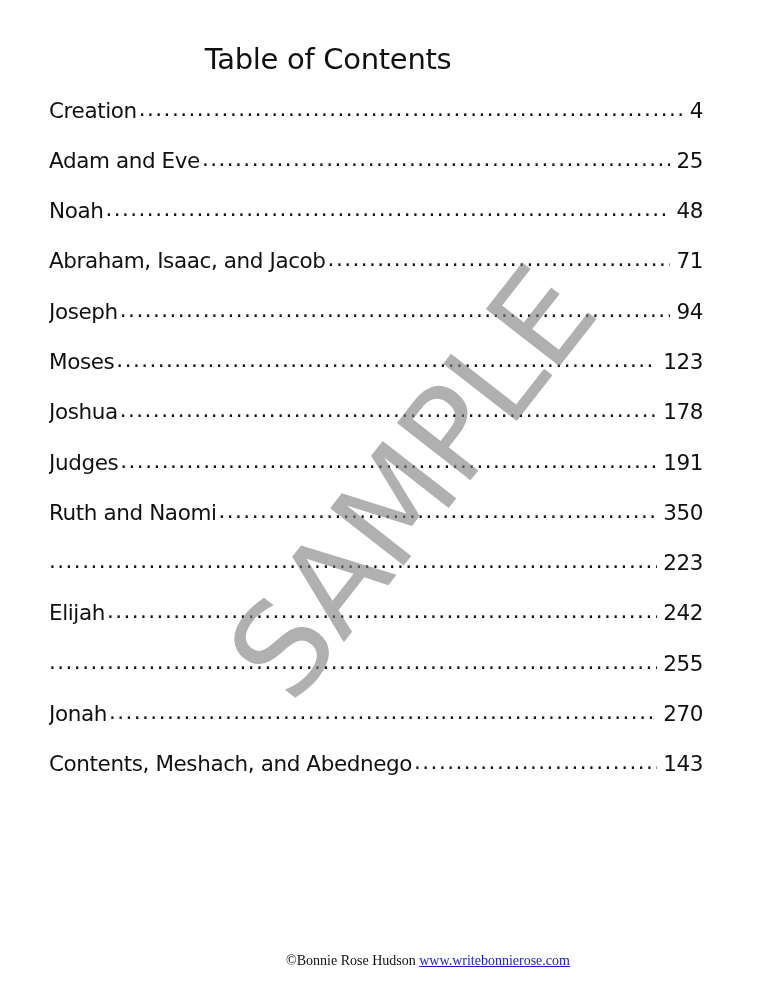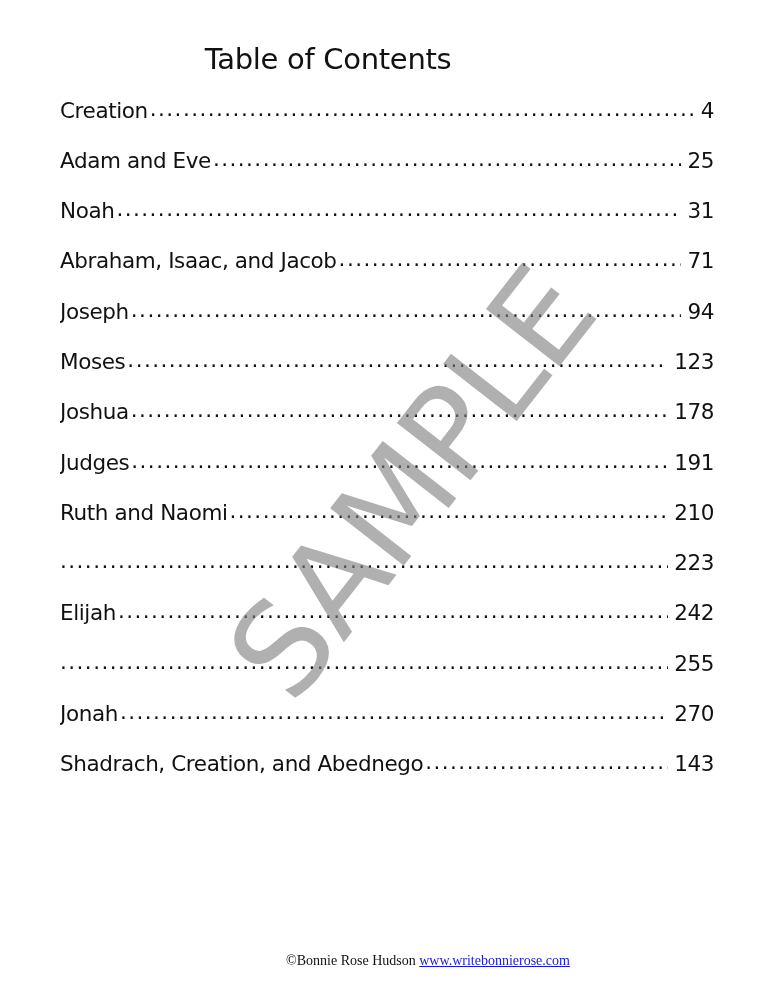--- a/index.html
+++ b/index.html
@@ -23,21 +23,21 @@
       text-align: center;
       font-size: 29px;
       font-weight: normal;
       letter-spacing: -0.3px;
       margin: 0;
       color: #111;
     }
     .toc-list {
       position: absolute;
       top: 96px;
-      left: 60px;
+      left: 49px;
       width: 654px;
       margin: 0;
       padding: 0;
       list-style: none;
     }
     .toc-entry {
       display: flex;
       align-items: baseline;
       height: 50.3px;
       font-size: 21.5px;
@@ -111,21 +111,21 @@
     <span class="toc-page">4</span>
   </li>
   <li class="toc-entry">
     <span class="toc-title">Adam and Eve</span>
     <span class="toc-leader"></span>
     <span class="toc-page">25</span>
   </li>
   <li class="toc-entry">
     <span class="toc-title">Noah</span>
     <span class="toc-leader"></span>
-    <span class="toc-page">31</span>
+    <span class="toc-page">48</span>
   </li>
   <li class="toc-entry">
     <span class="toc-title">Abraham, Isaac, and Jacob</span>
     <span class="toc-leader"></span>
     <span class="toc-page">71</span>
   </li>
   <li class="toc-entry">
     <span class="toc-title">Joseph</span>
     <span class="toc-leader"></span>
     <span class="toc-page">94</span>
@@ -141,42 +141,42 @@
     <span class="toc-page">178</span>
   </li>
   <li class="toc-entry">
     <span class="toc-title">Judges</span>
     <span class="toc-leader"></span>
     <span class="toc-page">191</span>
   </li>
   <li class="toc-entry">
     <span class="toc-title">Ruth and Naomi</span>
     <span class="toc-leader"></span>
-    <span class="toc-page">210</span>
+    <span class="toc-page">350</span>
   </li>
   <li class="toc-entry">
     <span class="toc-leader"></span>
     <span class="toc-page">223</span>
   </li>
   <li class="toc-entry">
     <span class="toc-title">Elijah</span>
     <span class="toc-leader"></span>
     <span class="toc-page">242</span>
   </li>
   <li class="toc-entry">
     <span class="toc-leader"></span>
     <span class="toc-page">255</span>
   </li>
   <li class="toc-entry">
     <span class="toc-title">Jonah</span>
     <span class="toc-leader"></span>
     <span class="toc-page">270</span>
   </li>
   <li class="toc-entry">
-    <span class="toc-title">Shadrach, Creation, and Abednego</span>
+    <span class="toc-title">Contents, Meshach, and Abednego</span>
     <span class="toc-leader"></span>
     <span class="toc-page">143</span>
   </li>
 </ul>
 
 <div class="watermark">SAMPLE</div>
 
 <div class="footer">
   <span>©Bonnie Rose Hudson</span>
   <a>www.writebonnierose.com</a>

